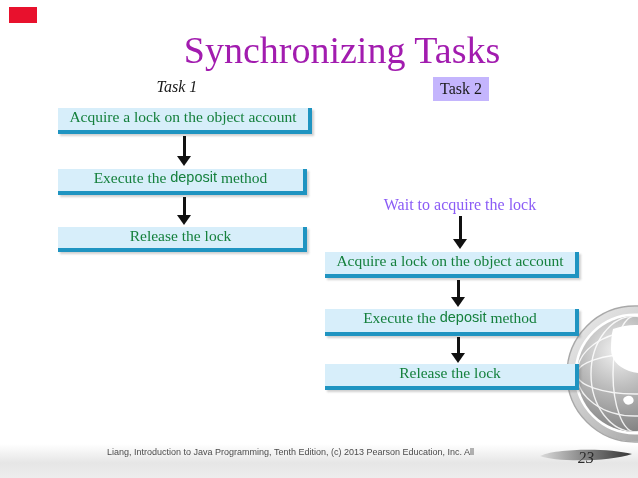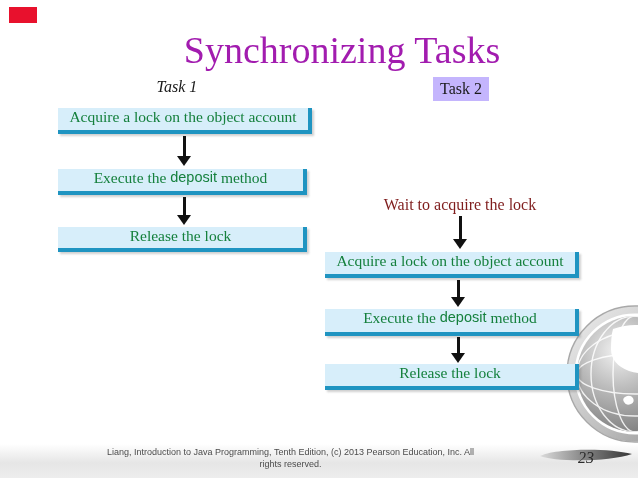--- a/index.html
+++ b/index.html
@@ -47,21 +47,21 @@
     font-size: 14.5px;
   }
   .t1-b1 { left: 58px;  top: 108px; width: 254px; height: 26px; }
   .t1-b2 { left: 58px;  top: 169px; width: 249px; height: 26px; }
   .t1-b3 { left: 58px;  top: 227px; width: 249px; height: 25px; }
   .t2-b1 { left: 325px; top: 252px; width: 254px; height: 26px; }
   .t2-b2 { left: 325px; top: 309px; width: 254px; height: 27px; }
   .t2-b3 { left: 325px; top: 364px; width: 254px; height: 26px; }
   .wait-text {
     position: absolute; left: 350px; top: 196px; width: 220px;
-    text-align: center; font-size: 16px; color: #7f1d1d;
+    text-align: center; font-size: 16px; color: #8b5cf6;
   }
   .arrow { position: absolute; width: 14px; display: flex; flex-direction: column; align-items: center; }
   .arrow .shaft { width: 3px; background: #111; flex: 1; }
   .arrow .head {
     width: 0; height: 0;
     border-left: 7px solid transparent;
     border-right: 7px solid transparent;
     border-top: 10px solid #111;
   }
   .t1-a1 { left: 177px; top: 136px; height: 30px; }
@@ -195,16 +195,15 @@
       <div class="head"></div>
   </div>
 
   <div class="fc-box t2-b3">
     <span>Release the lock</span>
   </div>
 
   <div class="footer-band"></div>
   <div class="footer-text">
     <div>Liang, Introduction to Java Programming, Tenth Edition, (c) 2013 Pearson Education, Inc. All</div>
-    <div>rights reserved.</div>
   </div>
 
 </div>
 
 </body></html>

